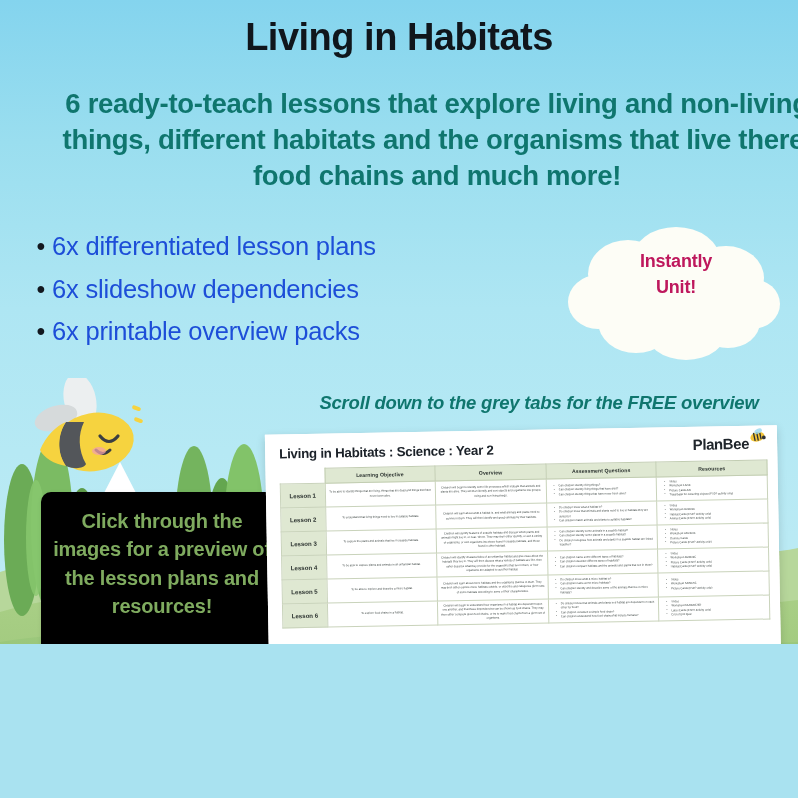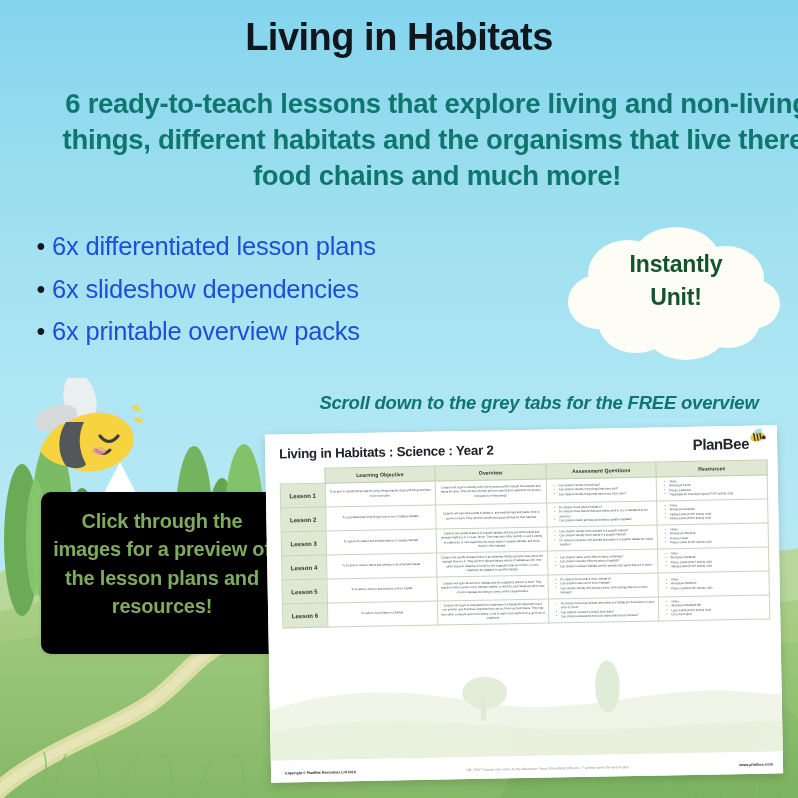--- a/index.html
+++ b/index.html
@@ -1,21 +1,21 @@
 <!DOCTYPE html>
 <html><head>
 <meta charset="utf-8">
 <style>
   html,body{margin:0;padding:0;}
   body{
     width:798px;height:798px;overflow:hidden;
     font-family:"Liberation Sans","DejaVu Sans",sans-serif;
     background:#a9e2f0;
   }
-  #stage{position:relative;width:798px;height:798px;overflow:hidden;}
+  #stage{position:relative;width:798px;height:644px;overflow:hidden;}
 
   
   .sky{position:absolute;inset:0;
     background:linear-gradient(180deg,#84d4ee 0%,#9adeef 22%,#aee6f3 48%,#b6e9f4 70%,#bfebf4 100%);}
 
   
   .headline{position:absolute;top:18px;left:0;width:798px;text-align:center;
     font-weight:700;font-size:38px;letter-spacing:-.5px;color:#10161c;line-height:1.05;}
   .subhead{position:absolute;top:86px;left:22px;width:754px;text-align:center;
     font-weight:700;font-size:27.5px;color:#0f766e;line-height:1.30;letter-spacing:-.3px;margin-left:38px;}
@@ -23,21 +23,21 @@
   
   .bullets{position:absolute;top:228px;left:30px;width:500px;}
   .bullet-row{display:flex;align-items:baseline;margin-bottom:6px;}
   .dot{width:22px;flex:0 0 22px;text-align:center;font-size:25px;line-height:1;color:#12181f;}
   .bullet-txt{font-size:25.5px;font-weight:400;color:#1d4ed8;letter-spacing:-.2px;line-height:1.44;}
 
   
   .cloud{position:absolute;top:222px;left:566px;width:220px;height:145px;}
   .cloud svg{position:absolute;inset:0;}
   .cloud-text{position:absolute;top:26px;left:0;width:220px;text-align:center;
-    color:#14532d;font-weight:700;font-size:23px;line-height:1.45;letter-spacing:-.2px;}
+    color:#be185d;font-weight:700;font-size:18px;line-height:1.45;letter-spacing:-.2px;}
 
   
   .scroll-hint{position:absolute;top:392px;left:292px;width:494px;text-align:center;
     font-style:italic;font-weight:700;font-size:18.5px;color:#0f766e;letter-spacing:-.2px;}
 
   
   .land{position:absolute;left:0;top:380px;width:798px;height:418px;}
 
   
   .bee{position:absolute;left:22px;top:378px;width:130px;height:115px;}

